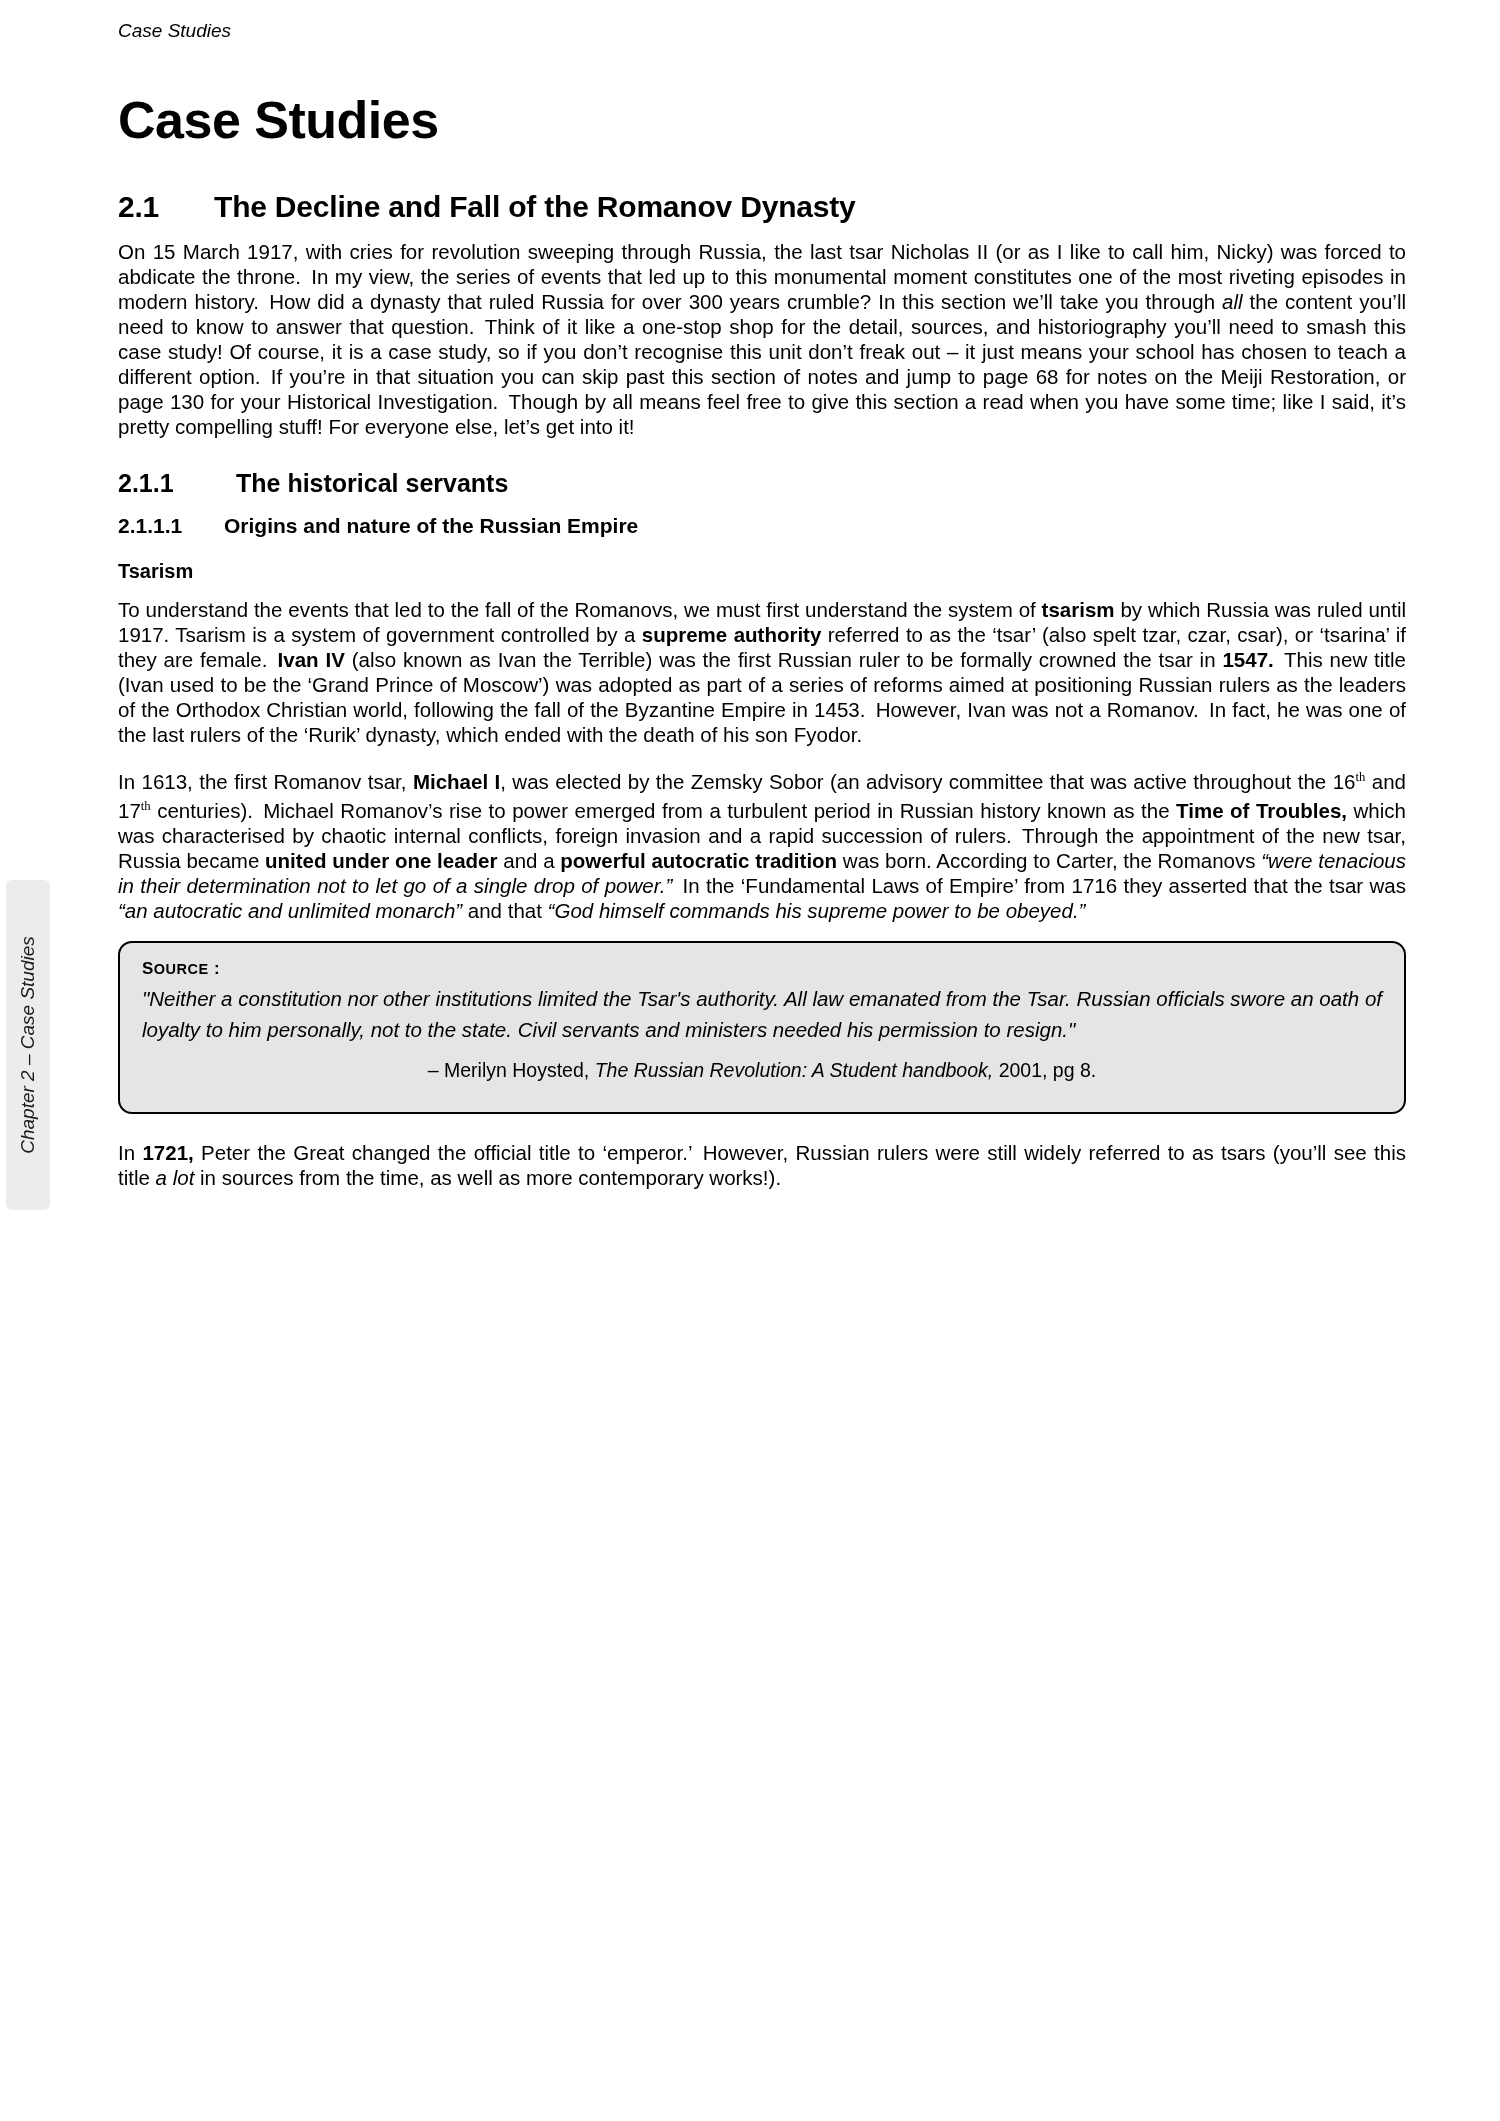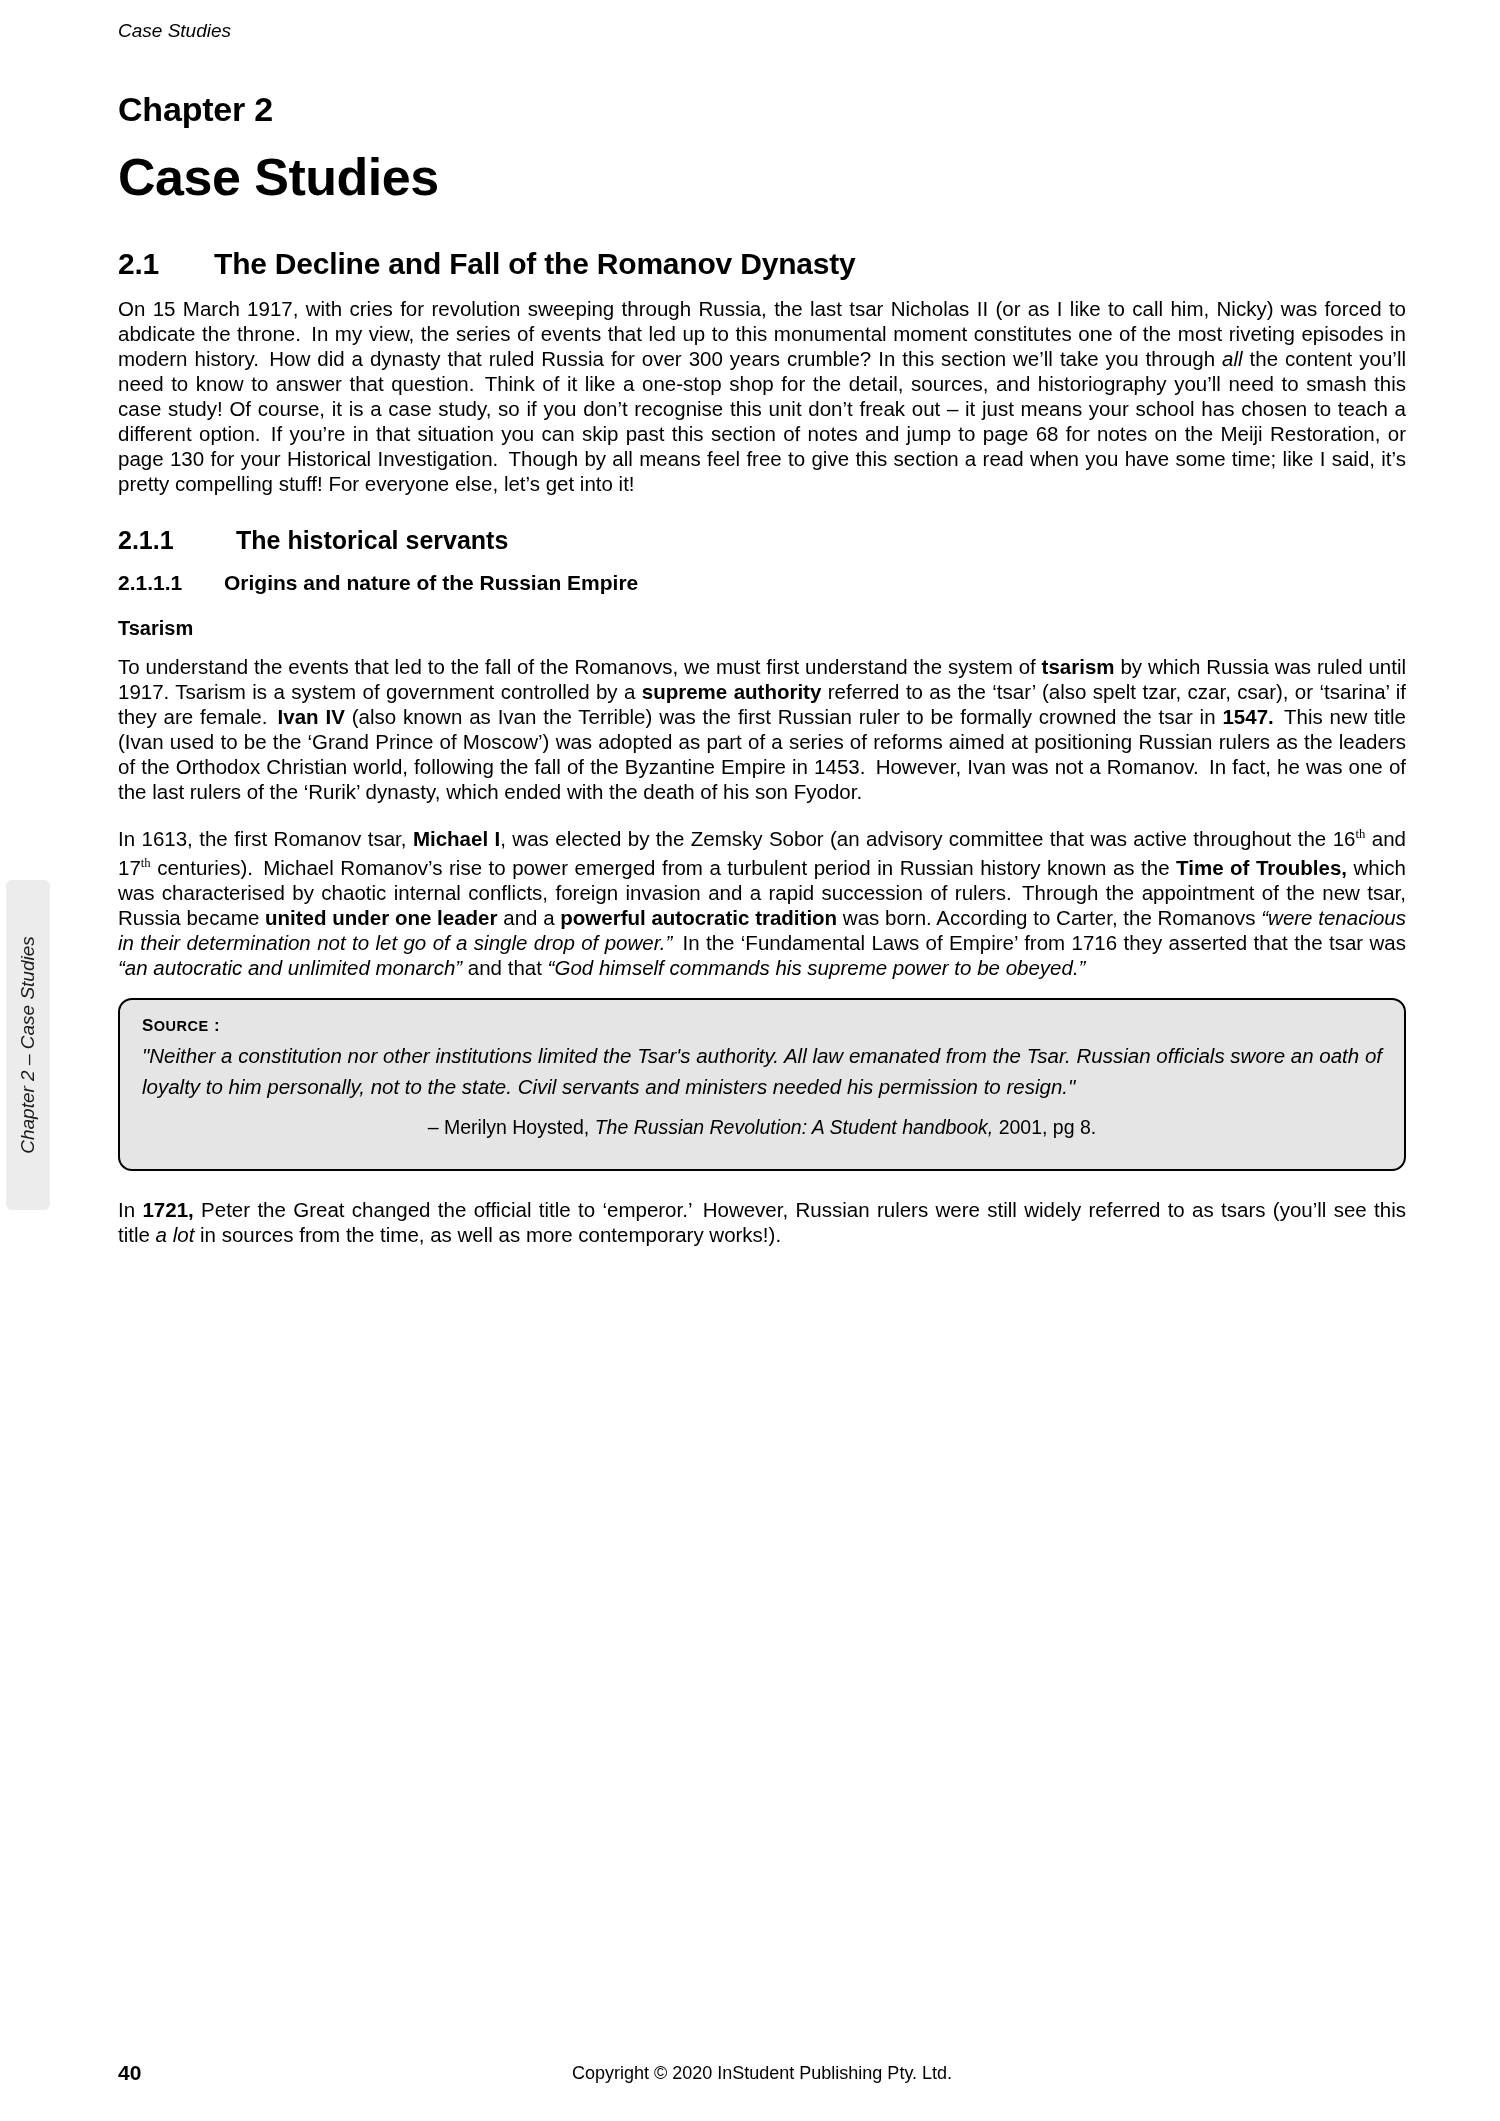--- a/index.html
+++ b/index.html
@@ -179,21 +179,20 @@
 <div class="page">
 
   <div class="running-head">Case Studies</div>
 
   <div class="side-tab">
     <div class="side-tab-text">Chapter 2 – Case Studies</div>
   </div>
 
   <div class="content">
 
-    <div class="chapter-num">Chapter 2</div>
     <div class="chapter-title">Case Studies</div>
 
     <h2 class="sec">
       <span class="num">2.1</span><span>The Decline and Fall of the Romanov Dynasty</span>
     </h2>
 
     <p class="body">On 15 March 1917, with cries for revolution sweeping through Russia, the last tsar Nicholas II (or as I like to call him, Nicky) was forced to abdicate the throne. In my view, the series of events that led up to this monumental moment constitutes one of the most riveting episodes in modern history. How did a dynasty that ruled Russia for over 300 years crumble? In this section we’ll take you through <i>all</i> the content you’ll need to know to answer that question. Think of it like a one-stop shop for the detail, sources, and historiography you’ll need to smash this case study! Of course, it is a case study, so if you don’t recognise this unit don’t freak out – it just means your school has chosen to teach a different option. If you’re in that situation you can skip past this section of notes and jump to page 68 for notes on the Meiji Restoration, or page 130 for your Historical Investigation. Though by all means feel free to give this section a read when you have some time; like I said, it’s pretty compelling stuff! For everyone else, let’s get into it!</p>
 
     <h3 class="sub">
       <span class="num">2.1.1</span><span>The historical servants</span>
@@ -212,18 +211,14 @@
     <div class="source-box">
       <div class="source-label">S<span class="small-caps">OURCE</span> :</div>
       <p class="source-quote">"Neither a constitution nor other institutions limited the Tsar's authority. All law emanated from the Tsar. Russian officials swore an oath of loyalty to him personally, not to the state. Civil servants and ministers needed his permission to resign."</p>
       <p class="source-attr">– Merilyn Hoysted, <i>The Russian Revolution: A Student handbook,</i> 2001, pg 8.</p>
     </div>
 
     <p class="body">In <b>1721,</b> Peter the Great changed the official title to ‘emperor.’ However, Russian rulers were still widely referred to as tsars (you’ll see this title <i>a lot</i> in sources from the time, as well as more contemporary works!).</p>
 
   </div>
 
-  <div class="footer">
-    <div class="page-number">40</div>
-    <div class="copyright">Copyright © 2020 InStudent Publishing Pty. Ltd.</div>
-  </div>
 
 </div>
 
 </body></html>

